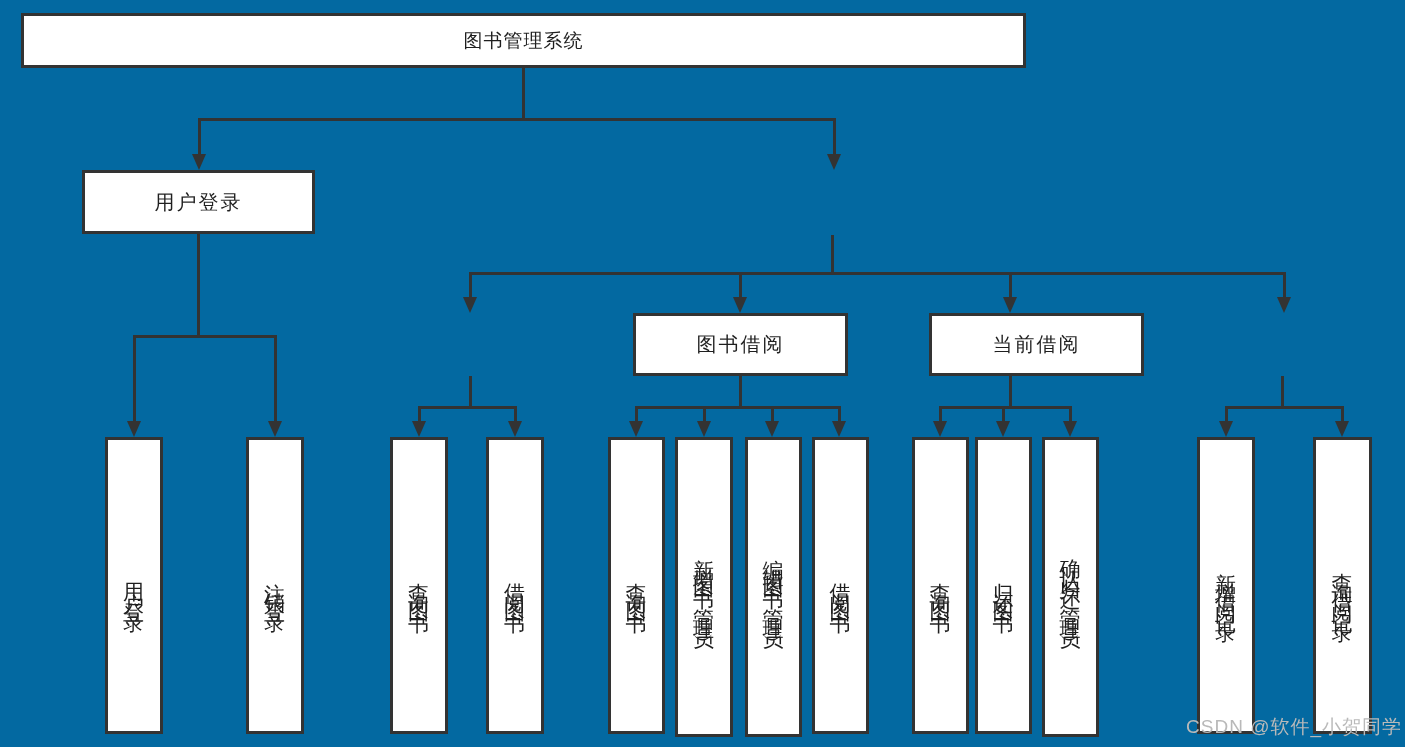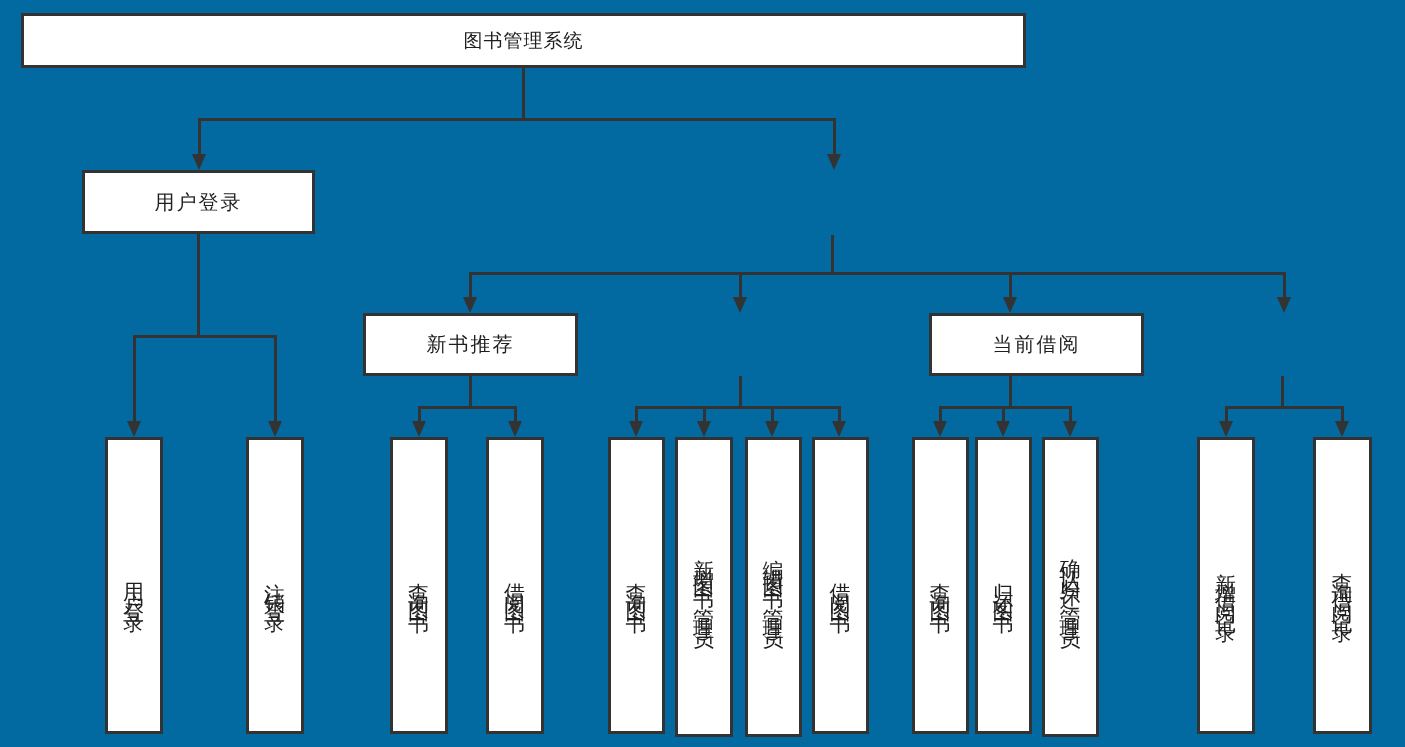--- a/index.html
+++ b/index.html
@@ -51,21 +51,21 @@
 </style>
 </head>
 <body>
 
 <div id="diagram">
 
   <div class="box hbox root-box" style="left:21px; top:13px; width:1005px; height:55px;">图书管理系统</div>
 
   <div class="box hbox" style="left:82px; top:170px; width:233px; height:64px;">用户登录</div>
 
-  <div class="box hbox" style="left:363px; top:313px; width:215px; height:63px;">新书推荐</div>
+  <div class="box hbox" style="left:633px; top:313px; width:215px; height:63px;">图书借阅</div>
   <div class="box hbox" style="left:929px; top:313px; width:215px; height:63px;">当前借阅</div>
 
   <div class="box vbox" style="left:105px; top:437px; width:58px; height:297px;">用户登录</div>
   <div class="box vbox" style="left:246px; top:437px; width:58px; height:297px;">注销登录</div>
   <div class="box vbox" style="left:390px; top:437px; width:58px; height:297px;">查询图书</div>
   <div class="box vbox" style="left:486px; top:437px; width:58px; height:297px;">借阅图书</div>
   <div class="box vbox" style="left:608px; top:437px; width:57px; height:297px;">查询图书</div>
   <div class="box vbox" style="left:675px; top:437px; width:58px; height:300px;">新增图书（管理员）</div>
   <div class="box vbox" style="left:745px; top:437px; width:57px; height:300px;">编辑图书（管理员）</div>
   <div class="box vbox" style="left:812px; top:437px; width:57px; height:297px;">借阅图书</div>
@@ -127,14 +127,15 @@
   <div class="arrow" style="left:996px;  top:421px;"></div>
   <div class="arrow" style="left:1063px; top:421px;"></div>
 
   <div class="line" style="left:1281px; top:376px; width:3px; height:30px;"></div>
   <div class="line" style="left:1225px; top:406px; width:119px; height:3px;"></div>
   <div class="line" style="left:1225px; top:406px; width:3px; height:17px;"></div>
   <div class="line" style="left:1341px; top:406px; width:3px; height:17px;"></div>
   <div class="arrow" style="left:1219px; top:421px;"></div>
   <div class="arrow" style="left:1335px; top:421px;"></div>
 
+  <div class="watermark">CSDN @软件_小贺同学</div>
 
 </div>
 
 </body></html>

